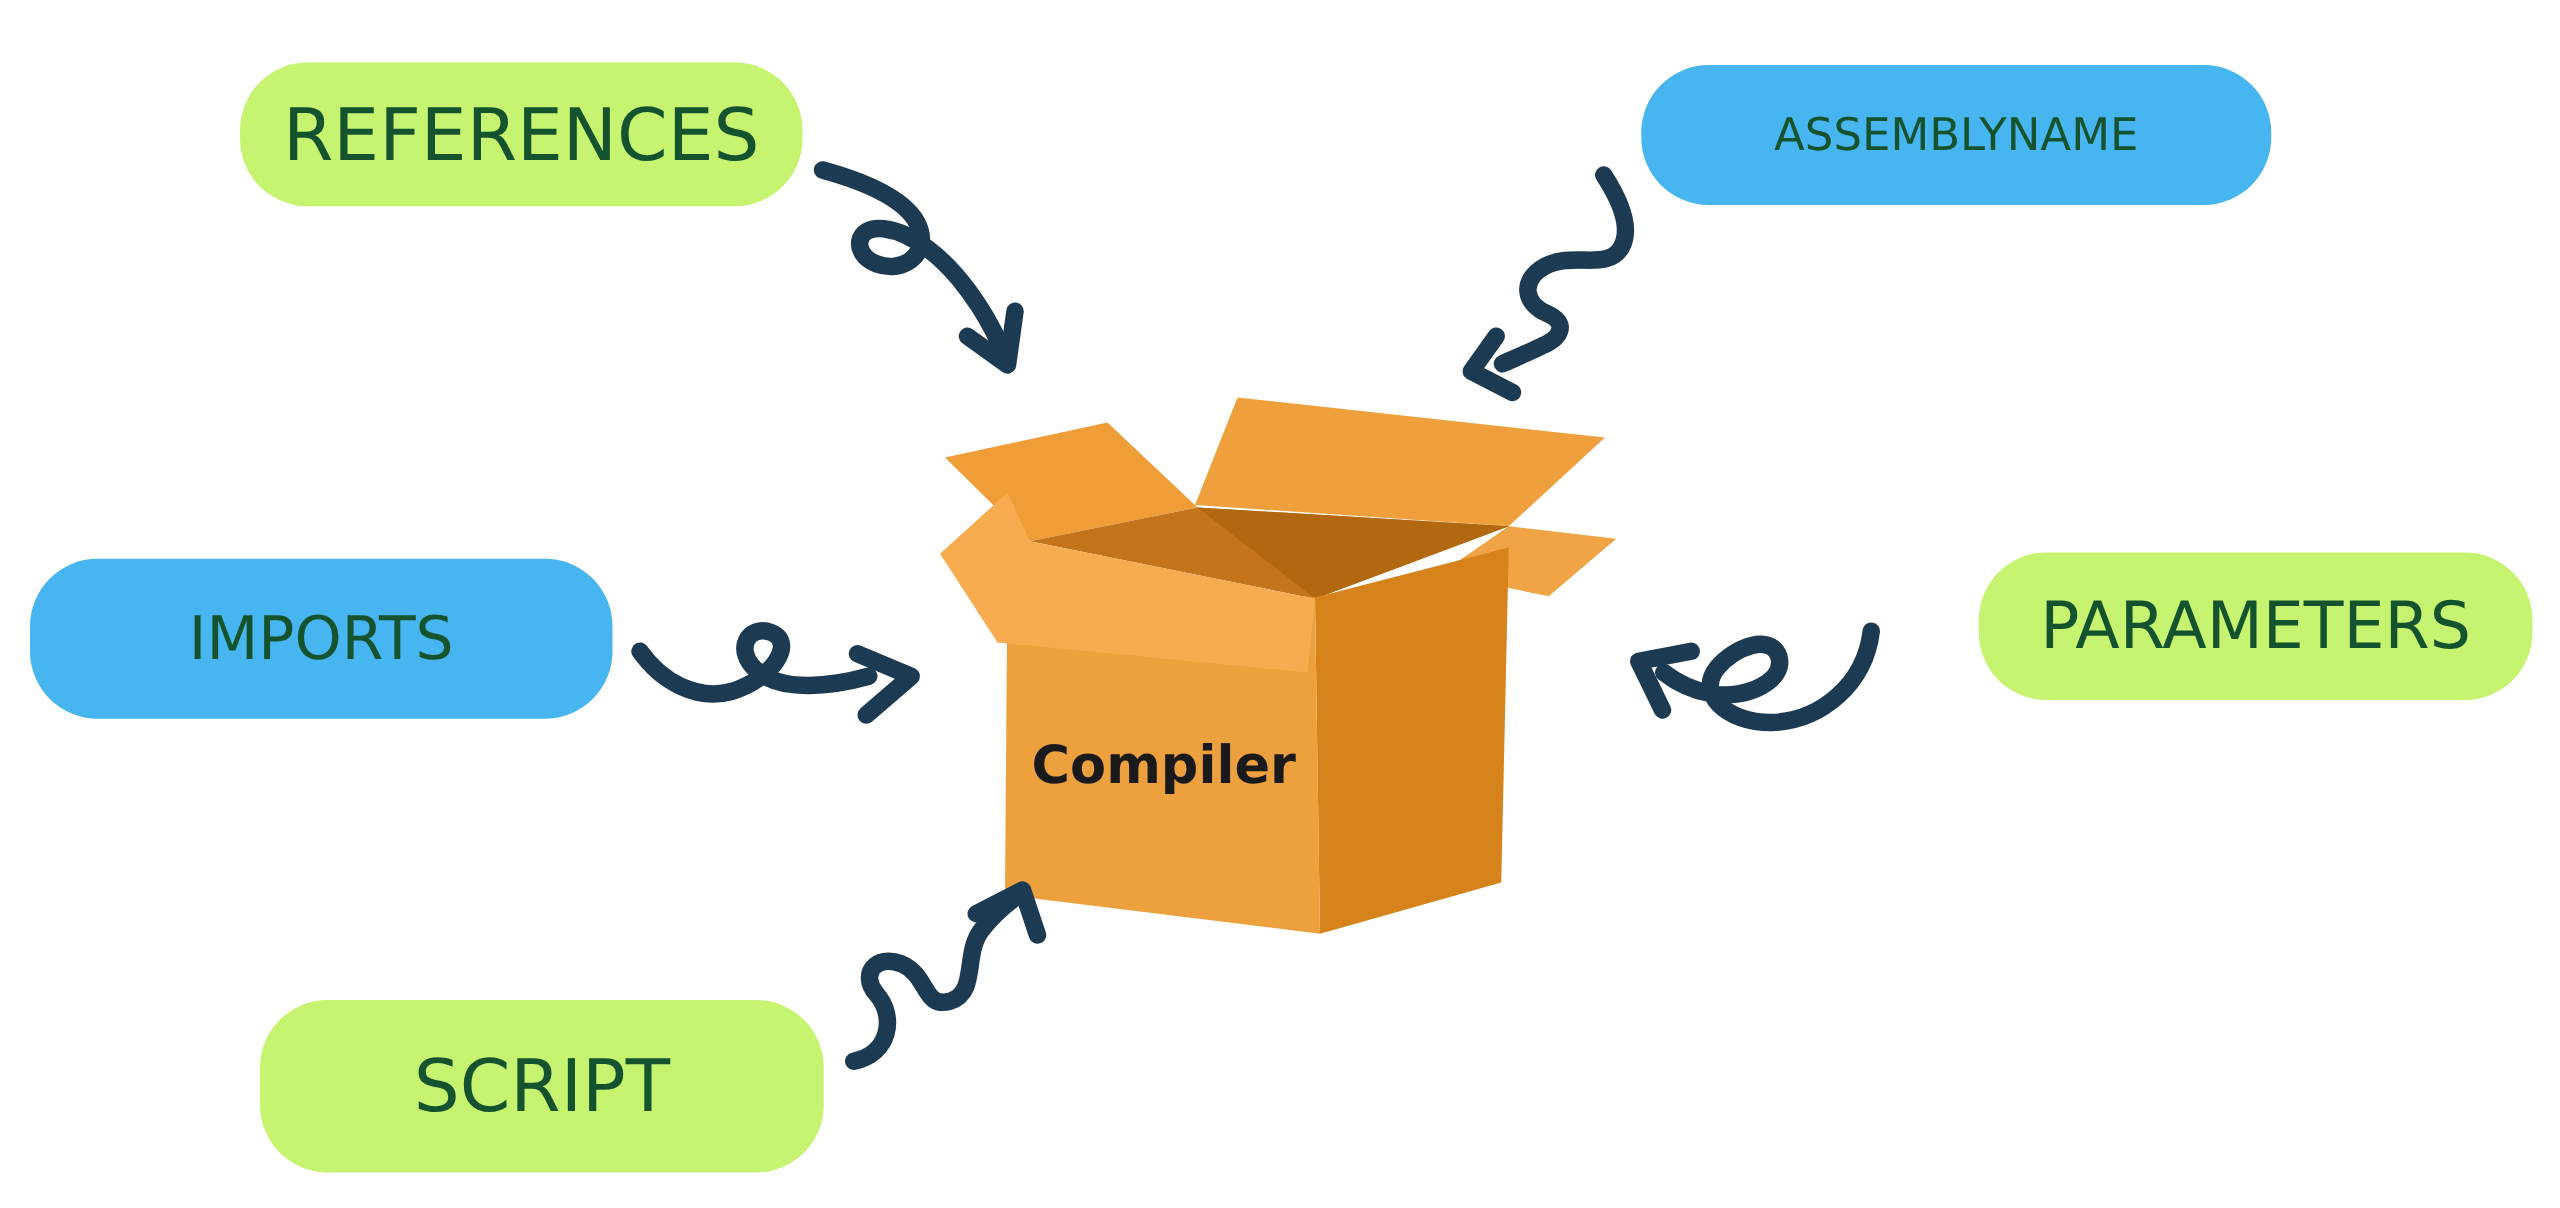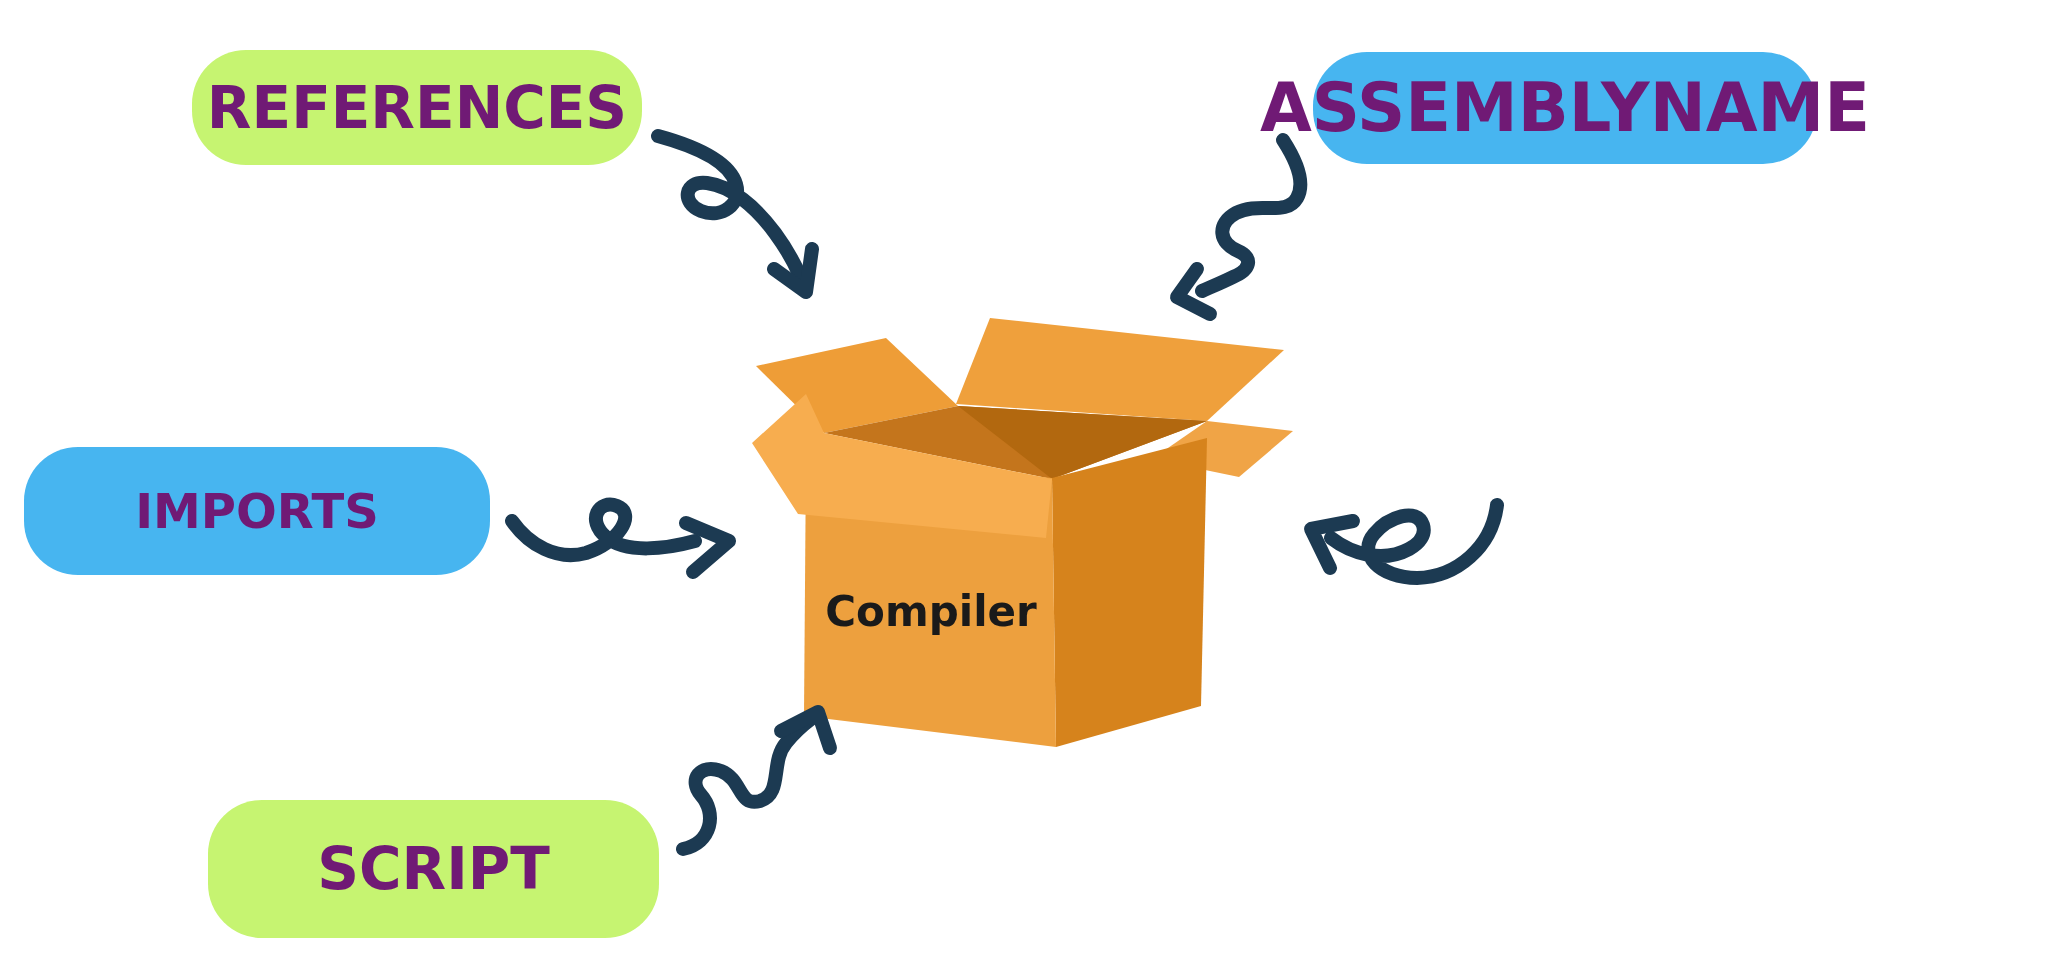--- a/index.html
+++ b/index.html
@@ -7,27 +7,27 @@
     position:relative;
     width:2048px;height:966px;
     background:#ffffff;
     overflow:hidden;
     font-family:"DejaVu Sans","Liberation Sans",sans-serif;
   }
   .pill{
     position:absolute;
     display:flex;align-items:center;justify-content:center;
     border-radius:54px;
-    font-weight:700;
-    color:#701a75;
+    font-weight:400;
+    color:#14532d;
     letter-spacing:0px;
     white-space:nowrap;
   }
   .pill-references {left:192px; top:50px;  width:450px; height:115px; font-size:58px;}
-  .pill-assemblyname{left:1313px;top:52px;  width:504px; height:112px; font-size:67px;}
+  .pill-assemblyname{left:1313px;top:52px;  width:504px; height:112px; font-size:36px;}
   .pill-imports    {left:24px;  top:447px; width:466px; height:128px; font-size:48px;}
   .pill-parameters {left:1583px;top:442px; width:443px; height:118px; font-size:52px;}
   .pill-script     {left:208px; top:800px; width:451px; height:138px; font-size:58px;}
   .bg-green{background:#c6f471;}
   .bg-blue{background:#47b5f0;}
   svg.scene{position:absolute;left:0;top:0;width:2048px;height:966px;}
   .arrow{fill:none;stroke:#1c3a52;stroke-width:14;stroke-linecap:round;stroke-linejoin:round;}
   .arrowhead{fill:none;stroke:#1c3a52;stroke-width:14;stroke-linecap:round;stroke-linejoin:round;}
   .box-label{font-family:"DejaVu Sans","Liberation Sans",sans-serif;font-weight:700;font-size:42px;fill:#1a1a1a;}
 </style>
@@ -75,16 +75,17 @@
       <path class="arrowhead" d="M 781,731 L 818,712 L 830,748"></path>
     </g>
   </svg>
 
   <div class="pill pill-references bg-green">REFERENCES</div>
 
   <div class="pill pill-assemblyname bg-blue">ASSEMBLYNAME</div>
 
   <div class="pill pill-imports bg-blue">IMPORTS</div>
 
+  <div class="pill pill-parameters bg-green">PARAMETERS</div>
 
   <div class="pill pill-script bg-green">SCRIPT</div>
 
 </div>
 
 </body></html>

